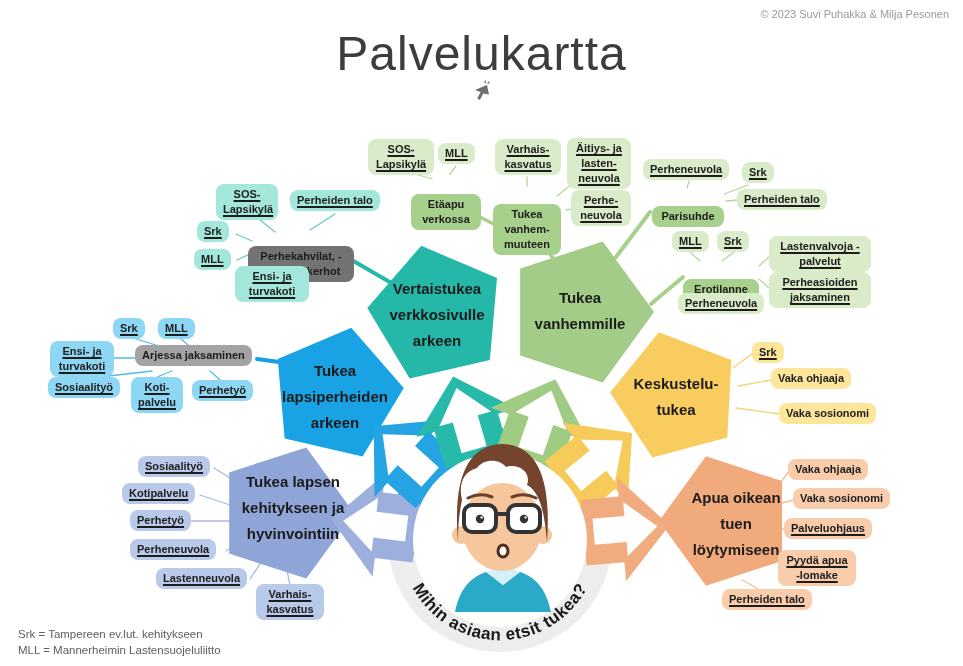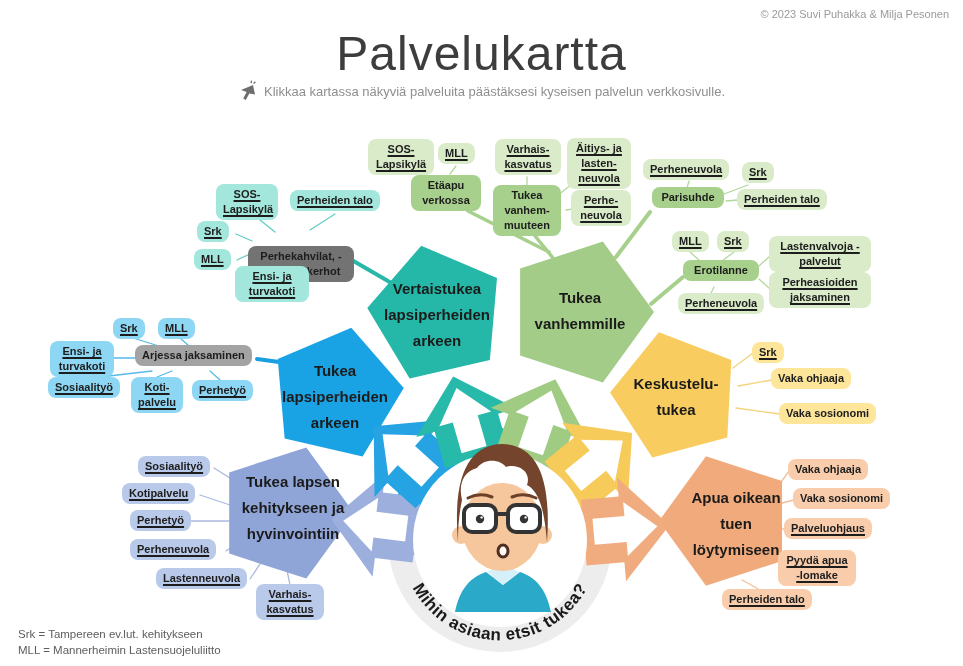--- a/index.html
+++ b/index.html
@@ -18,21 +18,21 @@
        box-sizing:border-box;white-space:nowrap;z-index:5;}
   .wrap{white-space:normal;}
   .link{text-decoration:underline;text-underline-offset:2px;text-decoration-thickness:1.5px;}
   .t{background:#a3e6dc;}
   .g{background:#d9ebc8;}
   .b{background:#8ed7f4;}
   .p{background:#b9c9ea;}
   .y{background:#fde69a;}
   .o{background:#f9cdac;}
   .hub-t{background:#737373;margin-top:19px;}
-  .hub-g{background:#a6d08b;}
+  .hub-g{background:#a6d08b;margin-top:19px;}
   .hub-b{background:#a3a3a3;}
   
   .pent-label{position:absolute;display:flex;align-items:center;justify-content:center;
               text-align:center;font-size:15px;font-weight:600;color:#1b1b1b;
               line-height:1.75;z-index:4;}
   
   .ring{position:absolute;left:388px;top:428px;width:224px;height:224px;border-radius:50%;
         z-index:2;
         background:conic-gradient(from 0deg,
           #25b7a7 0deg 1.5deg, #a2cc87 1.5deg 35deg, #f8cc5f 35deg 68deg,
@@ -46,21 +46,20 @@
 
 <div class="copyright">© 2023 Suvi Puhakka &amp; Milja Pesonen</div>
 <div class="title">Palvelukartta</div>
 <div class="subtitle-row">
   <span style="display:inline-block;width:20px;height:22px;">
     <svg width="20" height="22" viewBox="0 0 20 22">
       <path d="M15,5 L3,10 L8.6,12 L5.2,18.6 L7.8,20 L11.3,13.4 L17,14.6 Z" fill="#6e6e6e"></path>
       <path d="M13,3.2 L13.6,0.6 M15.6,3.6 L17.4,1.8" stroke="#6e6e6e" stroke-width="1.3" fill="none"></path>
     </svg>
   </span>
-  <span class="subtitle">Klikkaa kartassa näkyviä palveluita päästäksesi kyseisen palvelun verkkosivulle.</span>
 </div>
 
 <div class="ring"></div>
 
 <svg class="canvas" width="963" height="666" viewBox="0 0 963 666">
 
   <g stroke-linecap="round">
 
     <g stroke="#63cfc3" stroke-width="1.3">
       <line x1="245" y1="208" x2="275" y2="232"></line>
@@ -186,21 +185,21 @@
     <circle cx="481.6" cy="517.4" r="1.2" fill="#ffffff"></circle>
       <circle cx="525.6" cy="517.4" r="1.2" fill="#ffffff"></circle>
     <ellipse cx="503" cy="551" rx="5" ry="6" fill="#fffaf5" stroke="#4f2f23" stroke-width="3"></ellipse>
   </g>
   <path id="qarc" d="M 403 561 A 99 99 0 0 0 597 561" fill="none"></path>
   <text font-size="17" font-weight="600" fill="#1a1a1a" letter-spacing="0.5">
     <textPath href="#qarc" startOffset="50%" text-anchor="middle">Mihin asiaan etsit tukea?</textPath>
   </text>
 </svg>
 
-<div class="pent-label" style="left:377px;top:265px;width:120px;height:100px;">Vertaistukea lapsiperheiden arkeen</div>
+<div class="pent-label" style="left:377px;top:265px;width:120px;height:100px;">Vertaistukea verkkosivulle arkeen</div>
 <div class="pent-label" style="left:523px;top:280px;width:114px;height:62px;">Tukea vanhemmille</div>
 <div class="pent-label" style="left:626px;top:366px;width:100px;height:62px;">Keskustelu-tukea</div>
 <div class="pent-label" style="left:681px;top:480px;width:110px;height:88px;">Apua oikean tuen löytymiseen</div>
 <div class="pent-label" style="left:232px;top:463px;width:122px;height:90px;">Tukea lapsen kehitykseen ja hyvinvointiin</div>
 <div class="pent-label" style="left:274px;top:352px;width:122px;height:90px;">Tukea lapsiperheiden arkeen</div>
 
 <div class="box t wrap link" style="left:216px;top:184px;width:62px;">SOS-Lapsikylä</div>
 <div class="box t link" style="left:290px;top:190px;">Perheiden talo</div>
 <div class="box t link" style="left:197px;top:221px;">Srk</div>
 <div class="box t link" style="left:194px;top:249px;">MLL</div>

